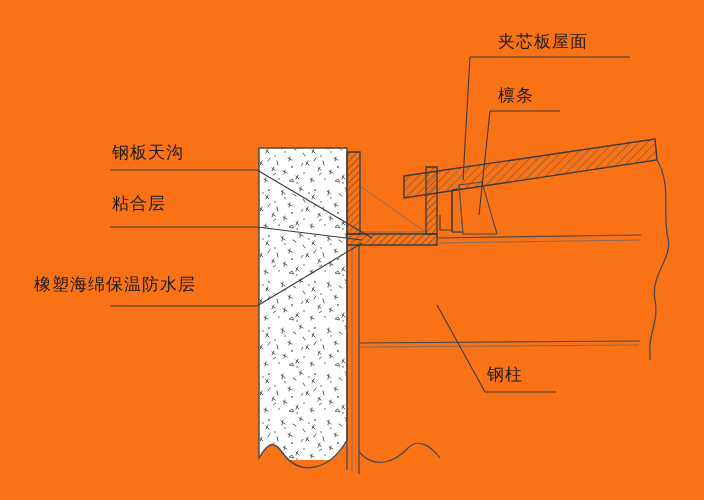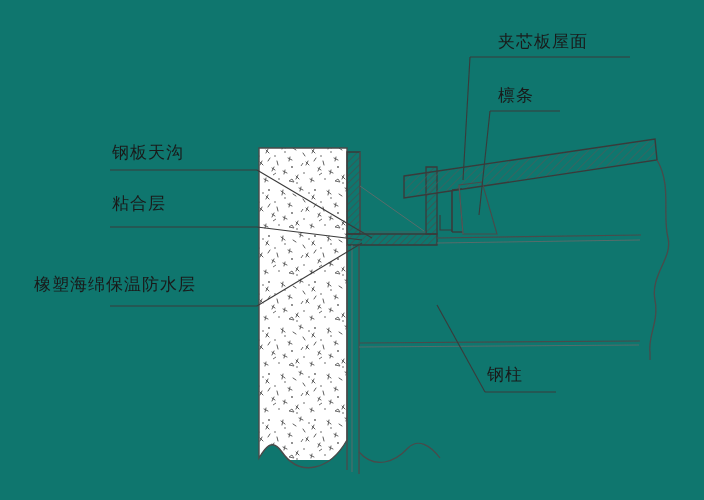--- a/index.html
+++ b/index.html
@@ -4,21 +4,21 @@
 <style>
   html, body {
     margin: 0;
     padding: 0;
     background: #ffffff;
   }
   #root {
     position: relative;
     width: 704px;
     height: 500px;
-    background: #0f766e;
+    background: #f97316;
     overflow: hidden;
     font-family: "DejaVu Sans", "Liberation Sans", sans-serif;
   }
   #drawing {
     position: absolute;
     left: 0;
     top: 0;
     width: 704px;
     height: 500px;
   }

